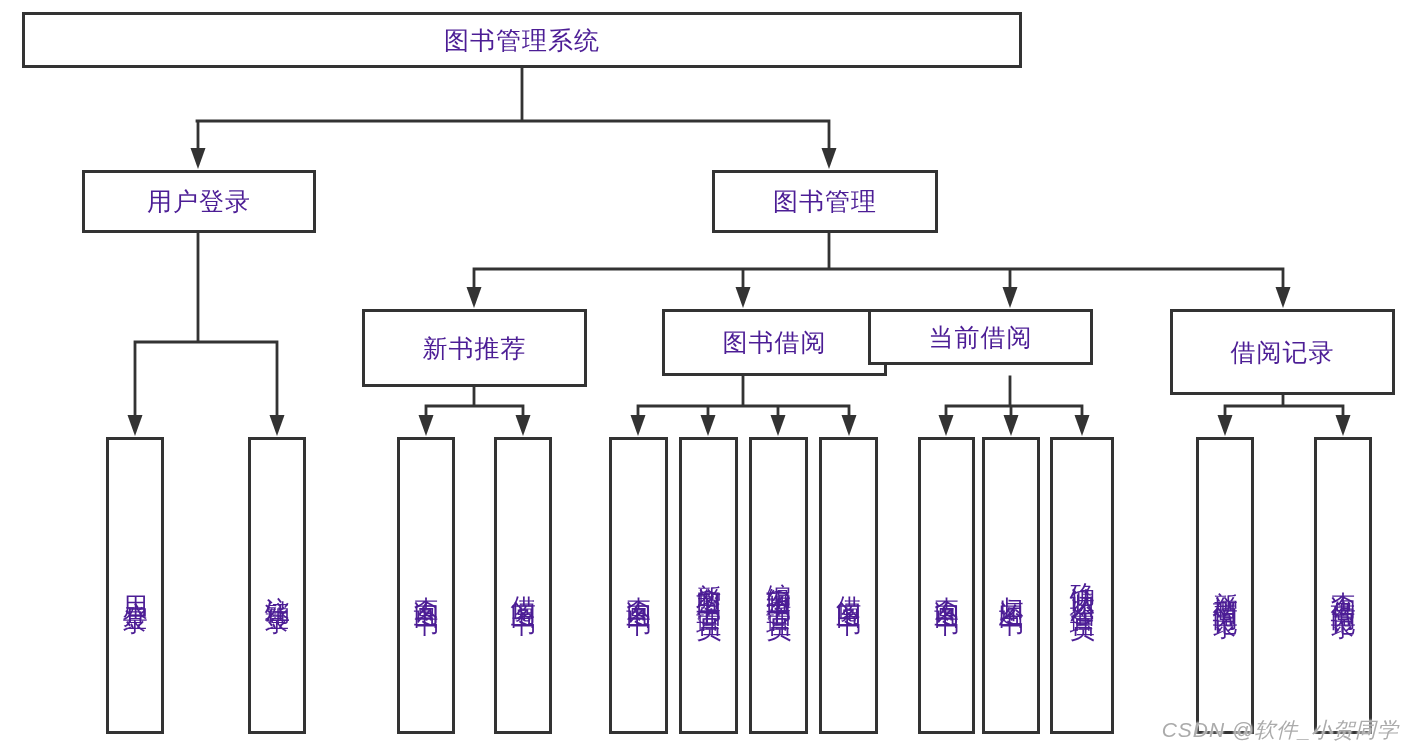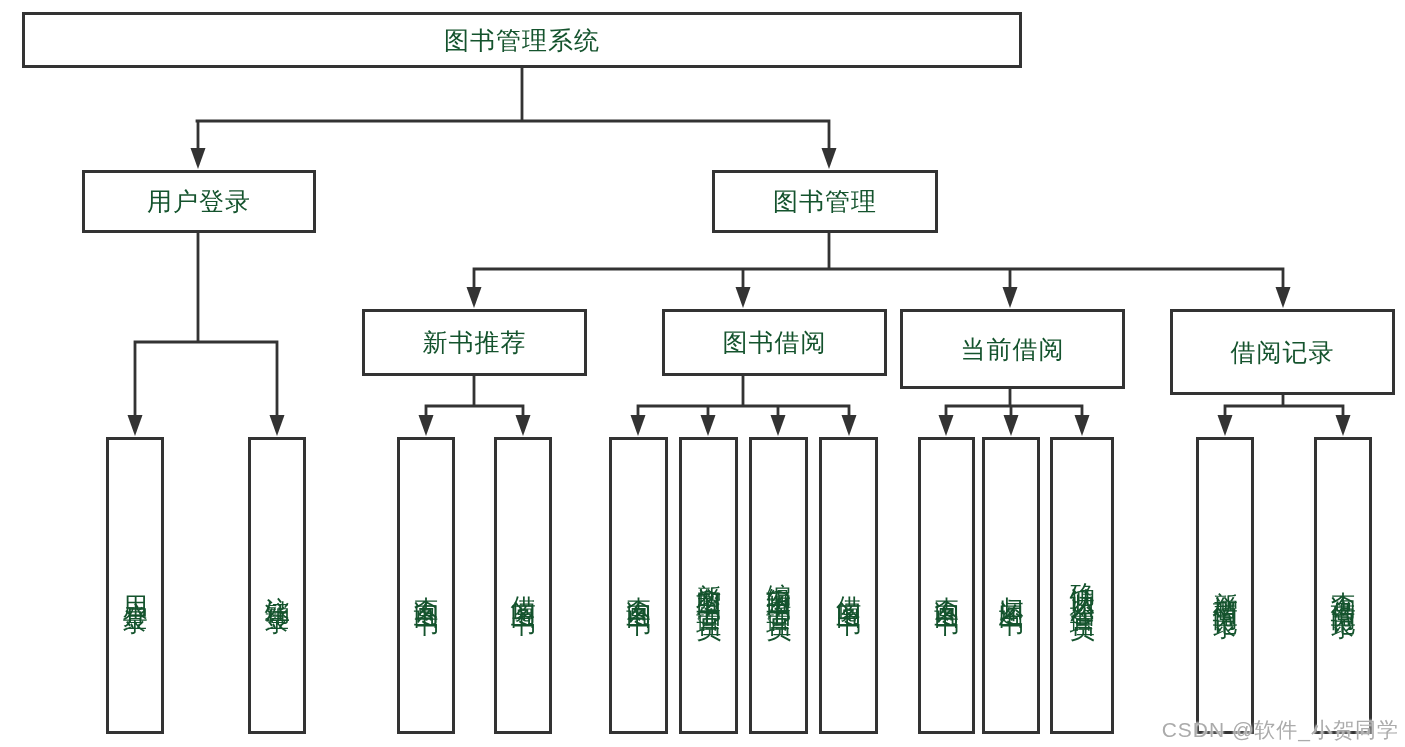--- a/index.html
+++ b/index.html
@@ -9,21 +9,21 @@
     background:#ffffff;
     font-family:"Liberation Sans", sans-serif;
     overflow:hidden;
   }
   .wires{position:absolute;left:0;top:0;z-index:1;}
   .box{
     position:absolute;
     box-sizing:border-box;
     background:#ffffff;
     border:3px solid #333333;
-    color:#14532d;
+    color:#4c1d95;
     display:flex;
     align-items:center;
     justify-content:center;
     z-index:2;
   }
   .hbox{font-size:25px;letter-spacing:1px;}
   .vbox{
     font-size:25px;
     writing-mode:vertical-rl;
     text-orientation:mixed;
@@ -33,20 +33,21 @@
   .watermark{
     position:absolute;
     right:6px;bottom:3px;
     z-index:5;
     font-size:21px;
     color:#ababab;
     letter-spacing:1px;
     text-shadow:0 0 2px #ffffff,0 0 3px #ffffff;
     white-space:nowrap;
     pointer-events:none;
+    font-style:italic;
   }
 </style>
 </head>
 <body>
 
 <div class="stage">
 
   <svg class="wires" width="1405" height="747" viewBox="0 0 1405 747">
     <path fill="none" stroke="#333333" stroke-width="2.8" stroke-linecap="square" d="M522 67V121 M197 121H829 M198 121V152 M829 121V152
              M198 233V342 M135 342H277 M135 342V420 M277 342V420
@@ -76,23 +77,23 @@
       <polygon points="1217.5,415 1232.5,415 1225,436"></polygon>
       <polygon points="1335.5,415 1350.5,415 1343,436"></polygon>
     </g>
   </svg>
 
   <div class="box hbox" style="left:22px;top:12px;width:1000px;height:56px">图书管理系统</div>
 
   <div class="box hbox" style="left:82px;top:170px;width:234px;height:63px">用户登录</div>
   <div class="box hbox" style="left:712px;top:170px;width:226px;height:63px">图书管理</div>
 
-  <div class="box hbox" style="left:362px;top:309px;width:225px;height:67px">新书推荐</div>
+  <div class="box hbox" style="left:362px;top:309px;width:225px;height:78px">新书推荐</div>
   <div class="box hbox" style="left:662px;top:309px;width:225px;height:67px">图书借阅</div>
-  <div class="box hbox" style="left:900px;top:309px;width:225px;height:80px">当前借阅</div>
+  <div class="box hbox" style="left:868px;top:309px;width:225px;height:56px">当前借阅</div>
   <div class="box hbox" style="left:1170px;top:309px;width:225px;height:86px">借阅记录</div>
 
   <div class="box vbox" style="left:106px;top:437px;width:58px;height:297px">用户登录</div>
   <div class="box vbox" style="left:248px;top:437px;width:58px;height:297px">注销登录</div>
 
   <div class="box vbox" style="left:397px;top:437px;width:58px;height:297px">查询图书</div>
   <div class="box vbox" style="left:494px;top:437px;width:58px;height:297px">借阅图书</div>
 
   <div class="box vbox" style="left:609px;top:437px;width:59px;height:297px">查询图书</div>
   <div class="box vbox" style="left:679px;top:437px;width:59px;height:297px">新增图书（管理员）</div>

